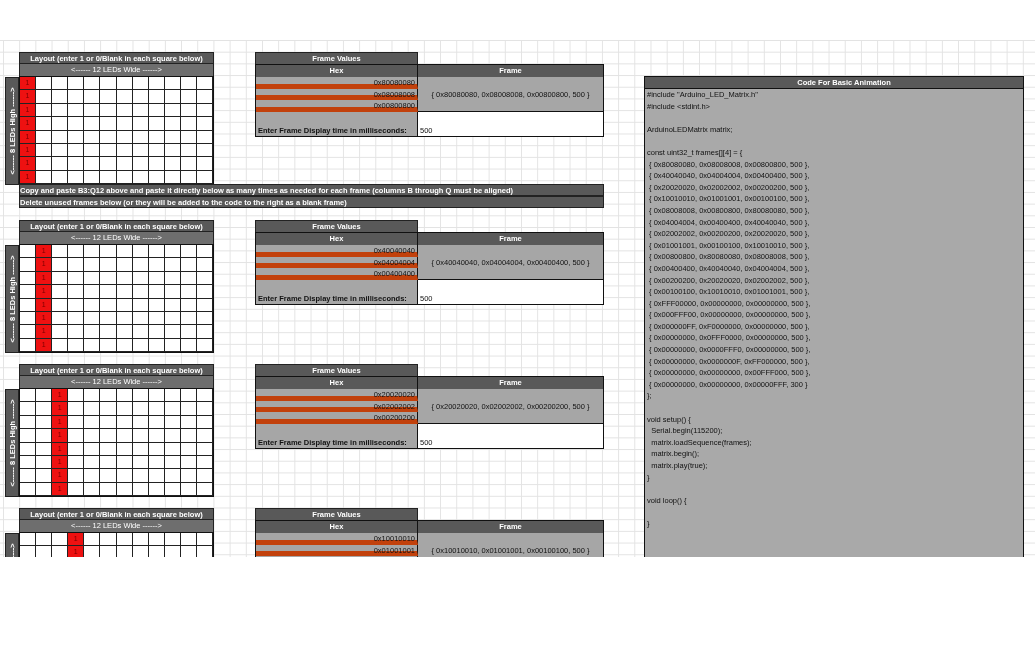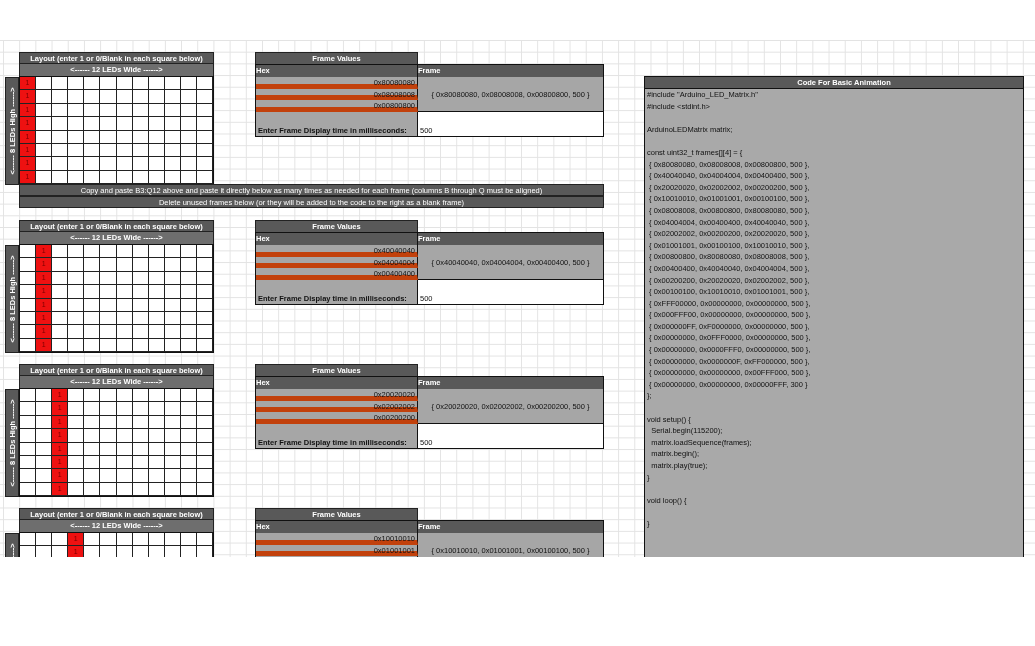--- a/index.html
+++ b/index.html
@@ -19,21 +19,21 @@
   .block { position: absolute; left: 0; width: 610px; height: 125px; }
 
   
   .layout-title {
     position: absolute; left: 19px; top: 0; width: 195px; height: 12px;
     background: #595959; color: #fff; font-weight: bold; font-size: 7.5px;
     text-align: center; line-height: 12px; border: 1px solid #222;
   }
   .layout-sub {
     position: absolute; left: 19px; top: 12px; width: 195px; height: 12px;
-    background: #6e6e6e; color: #fff; font-weight: bold; font-size: 7.5px;
+    background: #6e6e6e; color: #fff; font-weight: normal; font-size: 7.5px;
     text-align: center; line-height: 12px; border-left: 1px solid #222; border-right: 1px solid #222;
   }
   .side-label {
     position: absolute; left: 5px; top: 25px; width: 14px; height: 108px;
     background: #595959; border: 1px solid #222;
   }
   .side-label span {
     position: absolute; left: 50%; top: 50%;
     transform: translate(-50%, -50%) rotate(-90deg);
     white-space: nowrap; color: #fff; font-weight: bold; font-size: 7.5px;
@@ -55,21 +55,21 @@
     position: absolute; left: 255px; top: 0; width: 163px; height: 24px;
     background: #595959; color: #fff; font-weight: bold; text-align: center; line-height: 12px;
     border: 1px solid #222;
   }
   .fv-table {
     position: absolute; left: 255px; top: 12px; width: 349px; height: 73px;
     border: 1.5px solid #111; background: #a6a6a6;
   }
   .fv-hdr {
     position: absolute; top: 0; height: 12px; background: #595959; color: #fff;
-    font-weight: bold; text-align: left; line-height: 12px;
+    font-weight: bold; text-align: center; line-height: 12px;
   }
   .fv-hdr.hex { left: 0; width: 162px; border-right: 1px solid #111; }
   .fv-hdr.frame { left: 162px; right: 0; }
   .hex-row {
     position: absolute; left: 0; width: 162px; height: 11.5px; background: #a6a6a6;
     border-bottom: 5px solid #c2410c; border-right: 1px solid #111;
     text-align: right; padding-right: 2px; line-height: 11px; font-size: 7.5px;
   }
   .frame-cell {
     position: absolute; left: 162px; right: 0; top: 12px; height: 35px;
@@ -82,21 +82,21 @@
     font-weight: bold; font-size: 7.5px; padding-left: 2px; padding-top: 14px;
   }
   .time-input {
     position: absolute; left: 162px; right: 0; top: 47px; height: 24px;
     background: #ffffff; font-size: 7.5px; padding-left: 2px; padding-top: 14px;
   }
 
   
   .banner {
     position: absolute; left: 19px; width: 585px; height: 12px; background: #595959;
-    color: #fff; font-weight: normal; font-size: 7.5px; text-align: center; line-height: 12px;
+    color: #fff; font-weight: bold; font-size: 7.5px; line-height: 12px;
     border: 1px solid #222;
   }
 
   
   .code-panel {
     position: absolute; left: 644px; top: 36px; width: 380px; height: 490px;
     background: #a9a9a9; border: 1.5px solid #111;
   }
   .code-title {
     height: 12px; background: #595959; color: #fff; font-weight: bold; text-align: center;

